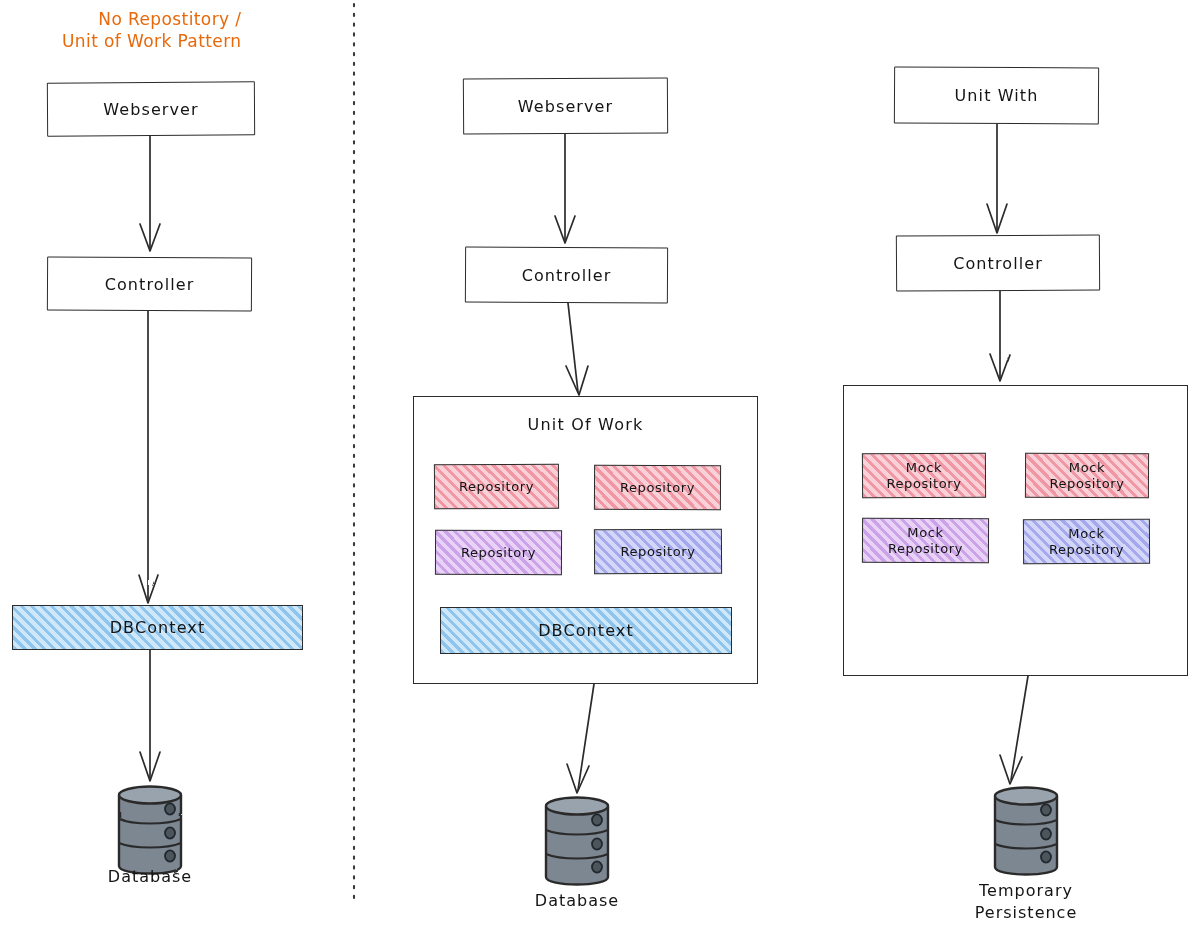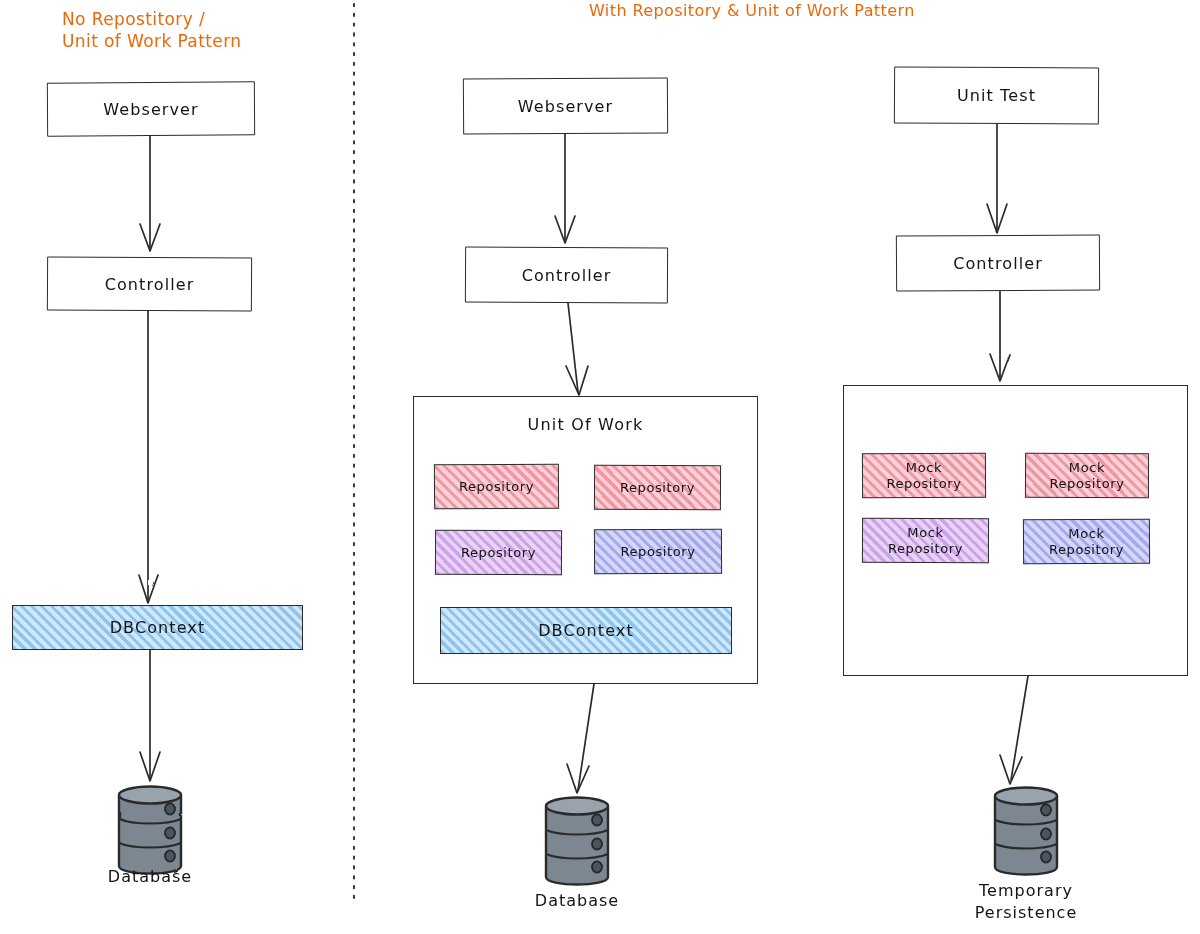--- a/index.html
+++ b/index.html
@@ -16,20 +16,21 @@
 
   
   .title{
     position:absolute;
     color:#e8690b;
     font-size:17px;
     line-height:22px;
     letter-spacing:.4px;
     white-space:pre-line;
     font-family:"DejaVu Sans", sans-serif;
+    text-align:right;
   }
   .node-label{
     position:absolute;
     display:flex;align-items:center;justify-content:center;
     text-align:center;
     font-size:16px;
     letter-spacing:1.1px;
     color:#141414;
     pointer-events:none;
     line-height:19px;
@@ -199,21 +200,20 @@
       <path d="M995 820 C1009 826 1043 826 1057 820" fill="none" stroke="#2b2b2b" stroke-width="2.2"></path>
       <path d="M995 844 C1009 850 1043 850 1057 844" fill="none" stroke="#2b2b2b" stroke-width="2.2"></path>
       <ellipse cx="1046" cy="810" rx="5" ry="5.6" fill="#4c545c" stroke="#23282d" stroke-width="1.8"></ellipse>
       <ellipse cx="1046" cy="834" rx="5" ry="5.6" fill="#4c545c" stroke="#23282d" stroke-width="1.8"></ellipse>
       <ellipse cx="1046" cy="857" rx="5" ry="5.6" fill="#4c545c" stroke="#23282d" stroke-width="1.8"></ellipse>
     </g>
   </svg>
 
   <div class="title" style="left:62px;top:8px;">No Repostitory /
 Unit of Work Pattern</div>
-  <div class="title" style="left:589px;top:0px;font-size:16px;">With Repository &amp; Unit of Work Pattern</div>
 
   <div class="box tilt-a" style="left:47px;top:82px;width:208px;height:54px;"></div>
   <div class="node-label" style="left:47px;top:82px;width:208px;height:54px;">Webserver</div>
 
   <div class="box tilt-b" style="left:47px;top:257px;width:205px;height:54px;"></div>
   <div class="node-label" style="left:47px;top:257px;width:205px;height:54px;">Controller</div>
 
   <div class="chip blue tilt-c" style="left:12px;top:605px;width:291px;height:45px;"></div>
   <div class="node-label" style="left:12px;top:605px;width:291px;height:45px;">DBContext</div>
 
@@ -239,21 +239,21 @@
 
   <div class="chip indigo tilt-a" style="left:594px;top:529px;width:128px;height:45px;"></div>
   <div class="node-label small-label" style="left:594px;top:529px;width:128px;height:45px;">Repository</div>
 
   <div class="chip blue tilt-c" style="left:440px;top:607px;width:292px;height:47px;"></div>
   <div class="node-label" style="left:440px;top:607px;width:292px;height:47px;">DBContext</div>
 
   <div class="cyl-label" style="left:497px;top:890px;width:160px;">Database</div>
 
   <div class="box tilt-b" style="left:894px;top:67px;width:205px;height:57px;"></div>
-  <div class="node-label" style="left:894px;top:67px;width:205px;height:57px;">Unit Test</div>
+  <div class="node-label" style="left:894px;top:67px;width:205px;height:57px;">Unit With</div>
 
   <div class="box tilt-a" style="left:896px;top:235px;width:204px;height:56px;"></div>
   <div class="node-label" style="left:896px;top:235px;width:204px;height:56px;">Controller</div>
 
   <div class="group-box" style="left:843px;top:385px;width:345px;height:291px;"></div>
 
   <div class="chip red tilt-a" style="left:862px;top:453px;width:124px;height:45px;"></div>
   <div class="node-label small-label" style="left:862px;top:453px;width:124px;height:45px;">Mock
 Repository</div>
 

